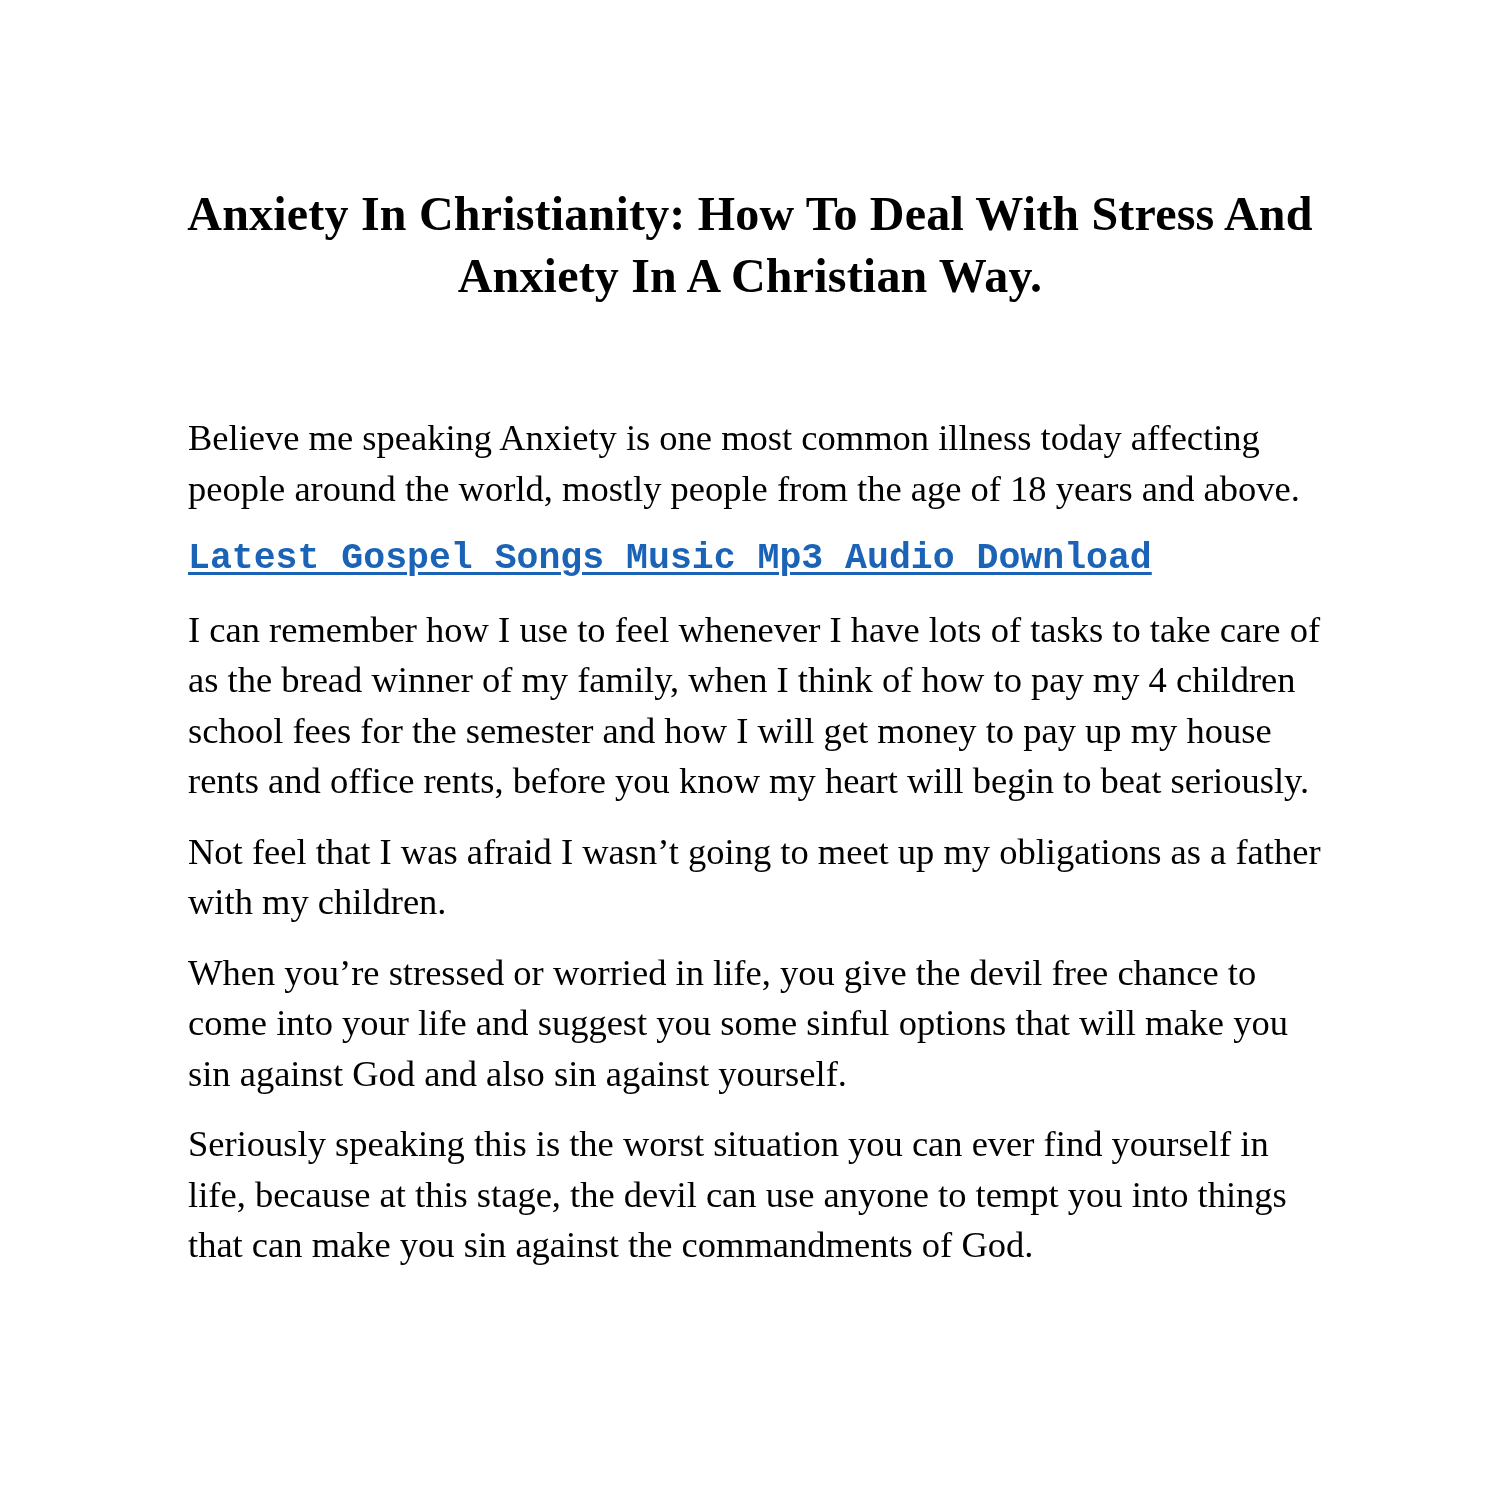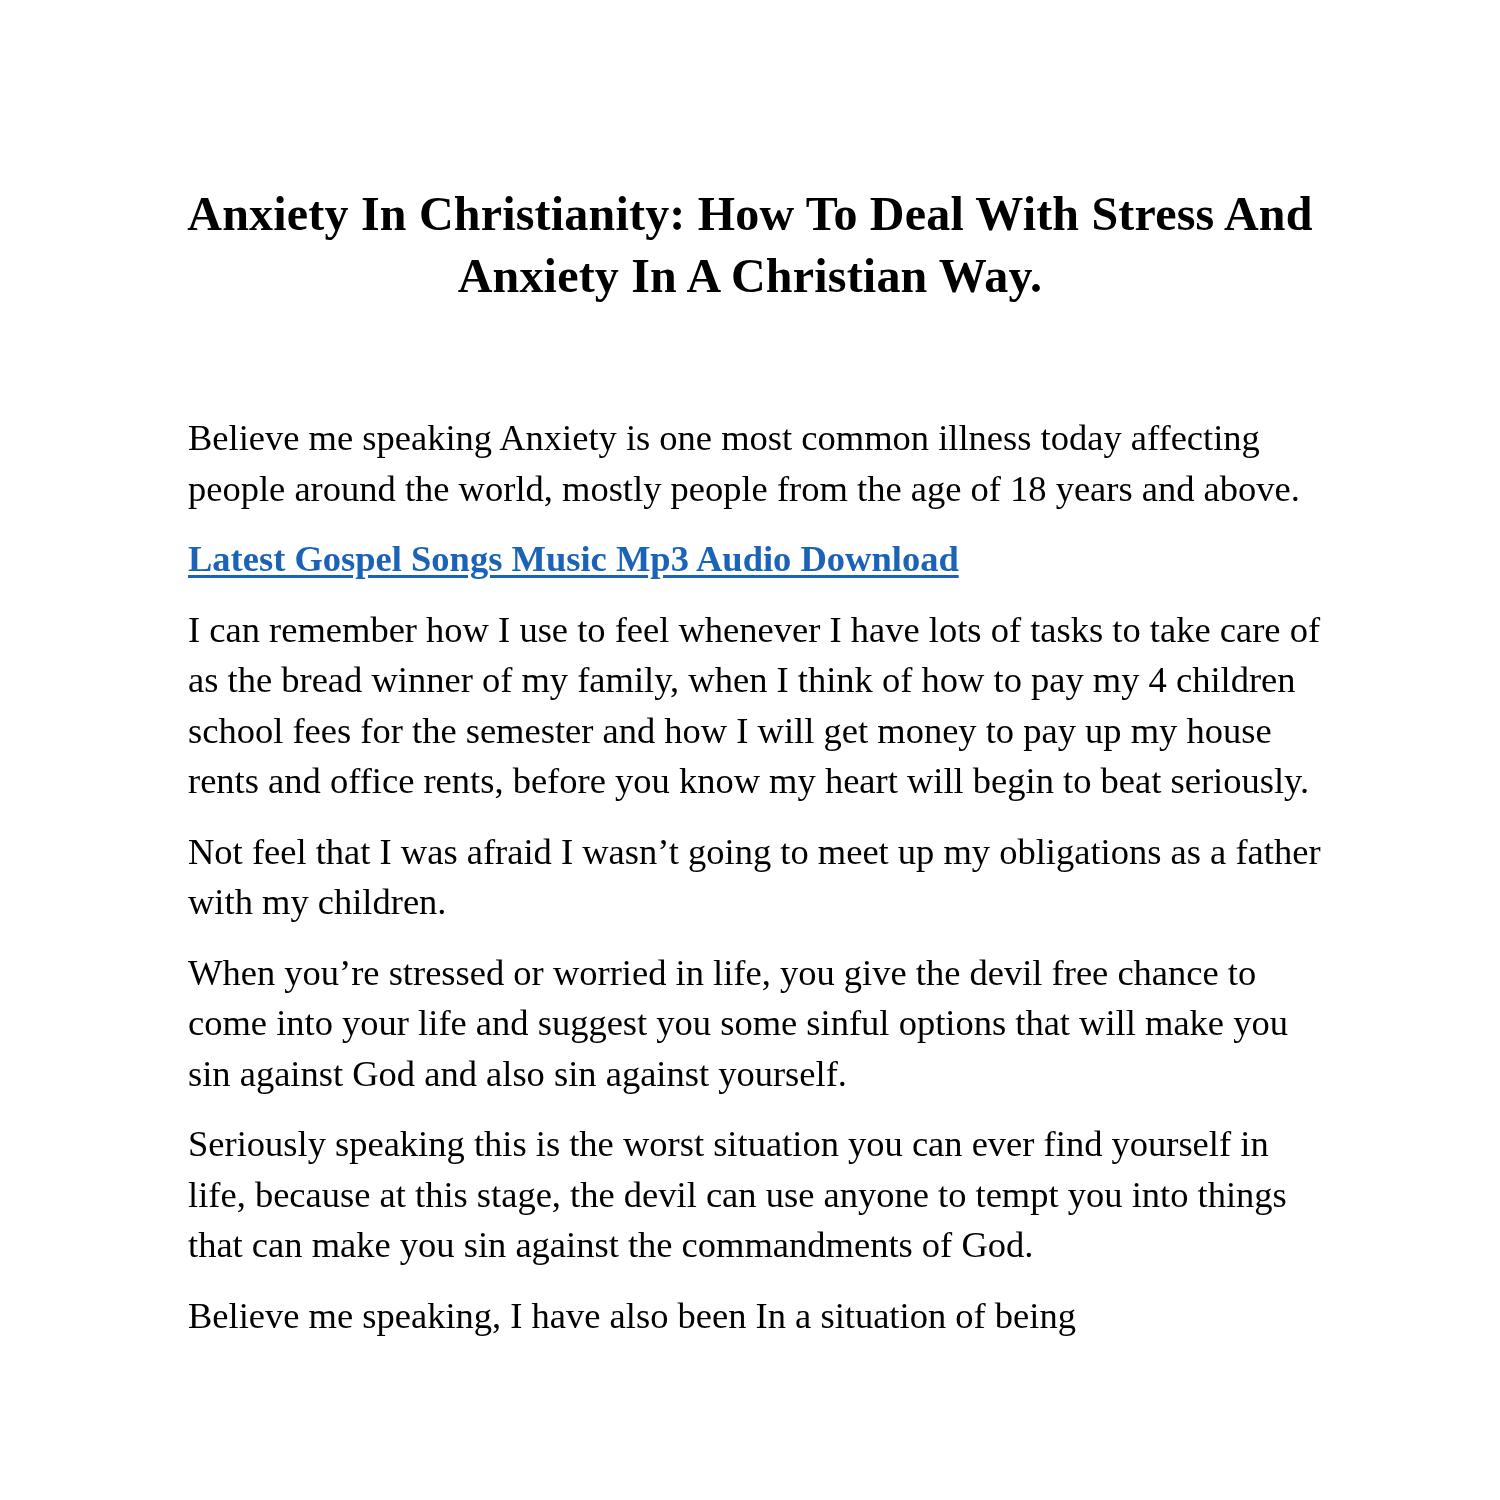--- a/index.html
+++ b/index.html
@@ -11,31 +11,30 @@
     font-weight:bold; font-size:48px; line-height:62px; color:#000;
     letter-spacing:0.2px;
   }
   .body {
     position:absolute; left:181px; width:1140px; top:413px;
     font-family:"Liberation Serif", "DejaVu Serif", serif;
     font-size:36.5px; line-height:50.5px; color:#000;
   }
   .body p { margin:0 0 20px 7px; }
   .body a { color:#1a63b7; text-decoration:underline; font-weight:bold; text-decoration-thickness:3px; text-underline-offset:4px; }
-  .link-p { margin-bottom:20px; }
+  .link-p { margin-bottom:20px;font-family:Liberation Mono, monospace; }
 </style>
 </head>
 <body>
 
 <div class="page">
   <div class="title">Anxiety In Christianity: How To Deal With Stress And Anxiety In A Christian Way.</div>
   <div class="body">
     <p>Believe me speaking Anxiety is one most common illness today affecting people around the world, mostly people from the age of 18 years and above.</p>
     <p class="link-p">
       <a>Latest Gospel Songs Music Mp3 Audio Download</a>
     </p>
     <p>I can remember how I use to feel whenever I have lots of tasks to take care of as the bread winner of my family, when I think of how to pay my 4 children school fees for the semester and how I will get money to pay up my house rents and office rents, before you know my heart will begin to beat seriously.</p>
     <p>Not feel that I was afraid I wasn’t going to meet up my obligations as a father with my children.</p>
     <p>When you’re stressed or worried in life, you give the devil free chance to come into your life and suggest you some sinful options that will make you sin against God and also sin against yourself.</p>
     <p>Seriously speaking this is the worst situation you can ever find yourself in life, because at this stage, the devil can use anyone to tempt you into things that can make you sin against the commandments of God.</p>
-    <p>Believe me speaking, I have also been In a situation of being</p>
   </div>
 </div>
 
 </body></html>

